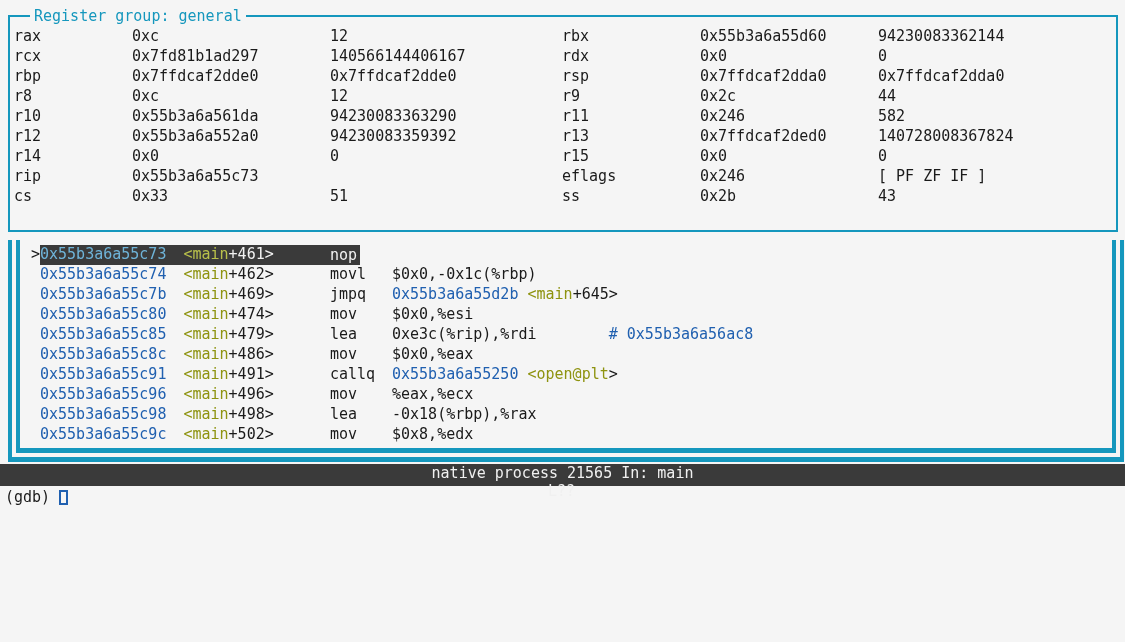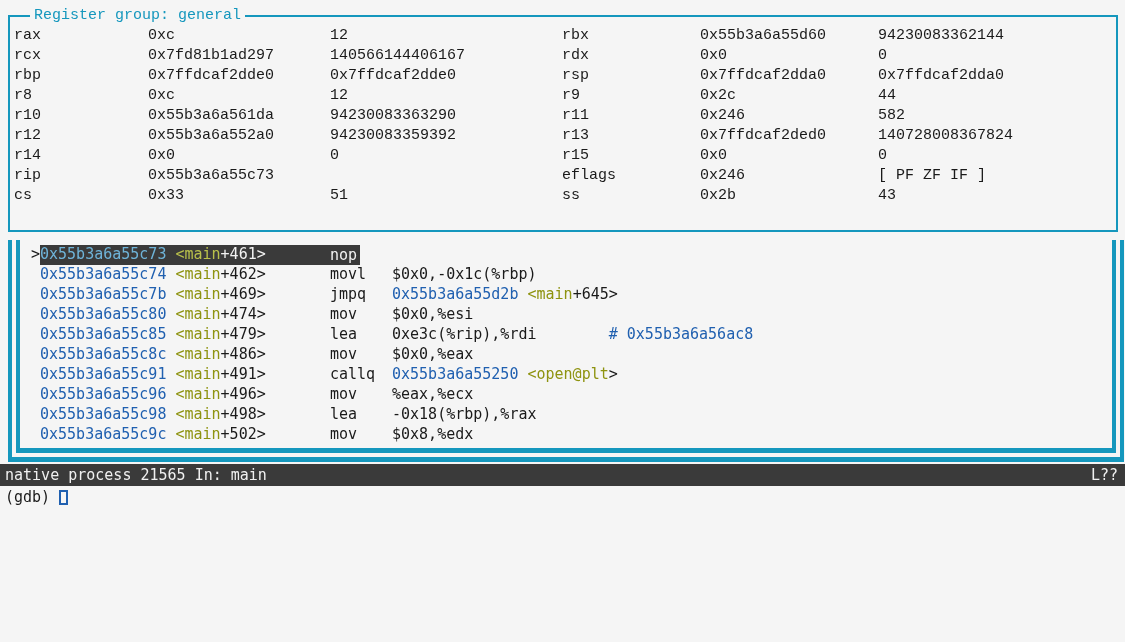--- a/index.html
+++ b/index.html
@@ -23,63 +23,62 @@
     font-family:"DejaVu Sans Mono","Liberation Mono",monospace;
     font-size:15px;
     color:var(--text);
   }
   #screen{position:relative;width:1125px;height:642px;overflow:hidden}
 
   
   .reg-panel{
     position:absolute;left:8px;top:15px;width:1110px;height:217px;
     border:2px solid var(--accent-teal);
-    font-family:Liberation Mono, monospace;
   }
   .reg-title{
     position:absolute;top:-11px;left:20px;height:20px;line-height:20px;
     background:var(--background);padding:0 4px;color:var(--accent-teal);
     white-space:pre;
   }
   .reg-rows{position:absolute;left:0;top:9px;right:0}
   .reg-row{position:relative;height:20px;line-height:20px}
   .reg-row span{position:absolute;white-space:pre}
-  .rc0{left:4px}.rc1{left:138px}.rc2{left:320px}
+  .rc0{left:4px}.rc1{left:122px}.rc2{left:320px}
   .rc3{left:552px}.rc4{left:690px}.rc5{left:868px}
 
   
   .asm-panel{
     position:absolute;left:8px;top:240px;width:1116px;height:222px;
     border-left:12px double var(--accent-teal);
     border-right:12px double var(--accent-teal);
     border-bottom:14px double var(--accent-teal);
   }
   .asm-rows{padding-top:4px}
   .asm-row{position:relative;height:20px;line-height:20px;white-space:pre}
   .hl{position:absolute;left:20px;top:0;width:320px;height:20px;background:var(--selection-bg)}
   .mk{position:relative;display:inline-block;width:20px;text-align:right}
   .ad{position:relative;color:var(--address-blue)}
-  .sy{position:relative;padding-left:9px}
+  .sy{position:relative;padding-left:17px}
   .sym{color:var(--symbol-olive)}
   .suf{color:var(--text)}
   .mn{position:absolute;left:310px;top:0}
   .op{position:absolute;left:372px;top:0}
   .seg-a{color:var(--address-blue)}
   .seg-s{color:var(--symbol-olive)}
   .seg-d{color:inherit}
   .sel .ad{color:var(--selection-address)}
   .sel .sym{color:var(--selection-symbol)}
   .sel .suf,.sel .mn{color:var(--selection-text)}
 
   
   .status-bar{
     position:absolute;left:0;top:464px;width:1125px;height:22px;
     background:var(--statusbar-bg);color:var(--statusbar-text);
     display:flex;justify-content:space-between;align-items:center;
-    padding:0 5px;white-space:pre;
+    padding:0 5px;white-space:pre;flex-direction:column;
   }
   .sb-right{display:flex;gap:30px;padding-right:2px}
 
   
   .prompt-line{
     position:absolute;left:5px;top:487px;height:20px;line-height:20px;
     display:flex;align-items:center;white-space:pre;
   }
   .cursor{
     display:inline-block;width:9px;height:15px;

